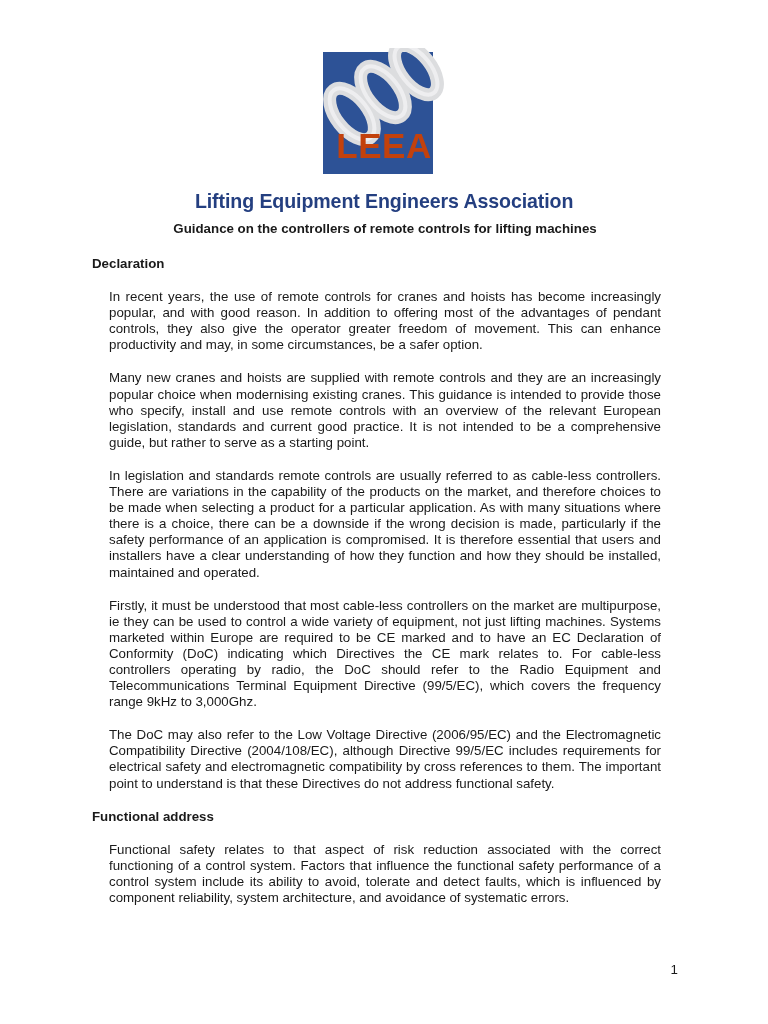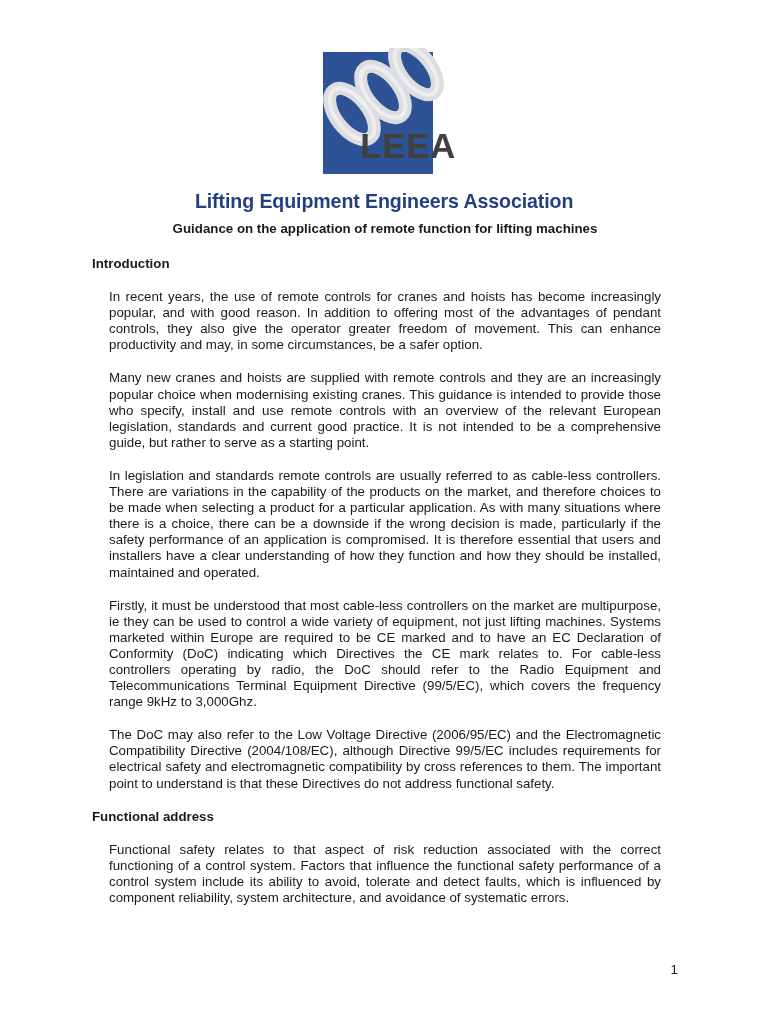--- a/index.html
+++ b/index.html
@@ -56,27 +56,26 @@
     width: 126px;
     height: 104px;
   }
 
   .logo-wordmark {
     position: absolute;
     left: 0;
     top: 76px;
     width: 122px;
     text-align: center;
-    color: #404040;
+    color: #c2410c;
     font-family: "Liberation Sans", sans-serif;
     font-weight: bold;
     font-size: 35px;
     letter-spacing: 0.5px;
     line-height: 1;
-    margin-left: 24px;
   }
 
   .logo-tagline {
     margin-top: 11px;
     color: #243f80;
     font-family: "Liberation Sans", sans-serif;
     font-weight: bold;
     font-size: 20.5px;
     letter-spacing: -0.1px;
     transform: scaleX(0.955);
@@ -165,25 +164,25 @@
         </g>
       </svg>
       <div class="logo-wordmark">LEEA</div>
     </div>
     <div class="logo-tagline">Lifting Equipment Engineers Association</div>
   </div>
 
   <div class="doc">
 
     <div class="doc-title">
-      <span class="line">Guidance on the application of remote function for lifting machines</span>
+      <span class="line">Guidance on the controllers of remote controls for lifting machines</span>
     </div>
 
     <div class="section">
-      <h2 class="heading">Introduction</h2>
+      <h2 class="heading">Declaration</h2>
       <p class="para">In recent years, the use of remote controls for cranes and hoists has become increasingly popular, and with good reason. In addition to offering most of the advantages of pendant controls, they also give the operator greater freedom of movement. This can enhance productivity and may, in some circumstances, be a safer option.</p>
       <p class="para">Many new cranes and hoists are supplied with remote controls and they are an increasingly popular choice when modernising existing cranes. This guidance is intended to provide those who specify, install and use remote controls with an overview of the relevant European legislation, standards and current good practice. It is not intended to be a comprehensive guide, but rather to serve as a starting point.</p>
     </div>
 
     <div class="section spaced">
       <p class="para">In legislation and standards remote controls are usually referred to as cable-less controllers. There are variations in the capability of the products on the market, and therefore choices to be made when selecting a product for a particular application. As with many situations where there is a choice, there can be a downside if the wrong decision is made, particularly if the safety performance of an application is compromised. It is therefore essential that users and installers have a clear understanding of how they function and how they should be installed, maintained and operated.</p>
       <p class="para">Firstly, it must be understood that most cable-less controllers on the market are multipurpose, ie they can be used to control a wide variety of equipment, not just lifting machines. Systems marketed within Europe are required to be CE marked and to have an EC Declaration of Conformity (DoC) indicating which Directives the CE mark relates to. For cable-less controllers operating by radio, the DoC should refer to the Radio Equipment and Telecommunications Terminal Equipment Directive (99/5/EC), which covers the frequency range 9kHz to 3,000Ghz.</p>
       <p class="para">The DoC may also refer to the Low Voltage Directive (2006/95/EC) and the Electromagnetic Compatibility Directive (2004/108/EC), although Directive 99/5/EC includes requirements for electrical safety and electromagnetic compatibility by cross references to them. The important point to understand is that these Directives do not address functional safety.</p>
     </div>
 

